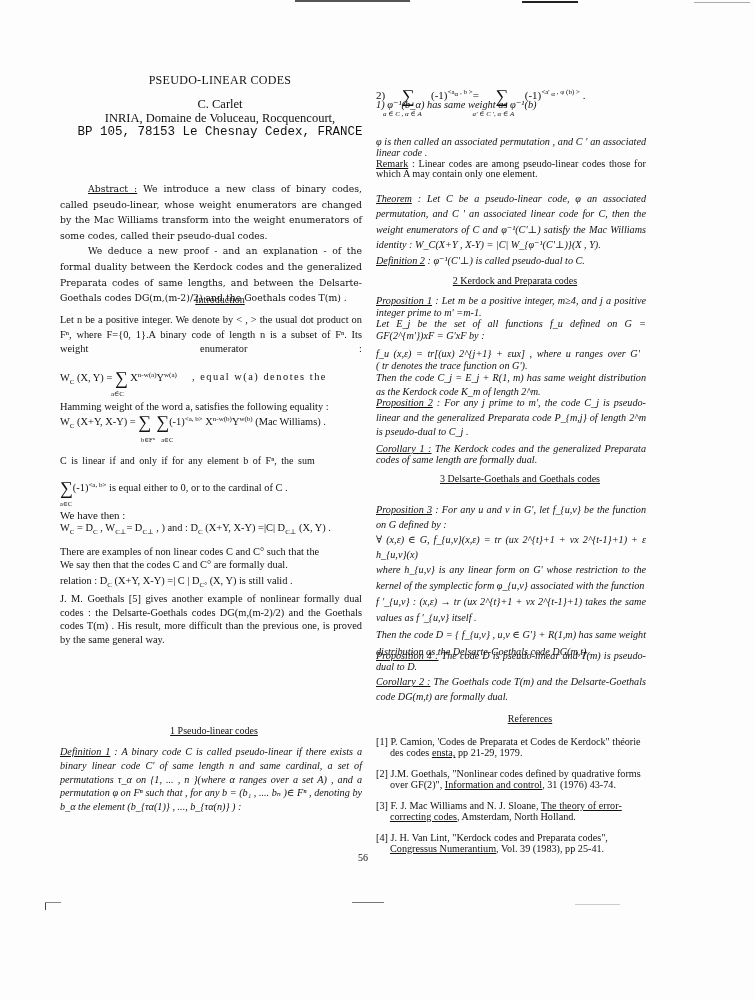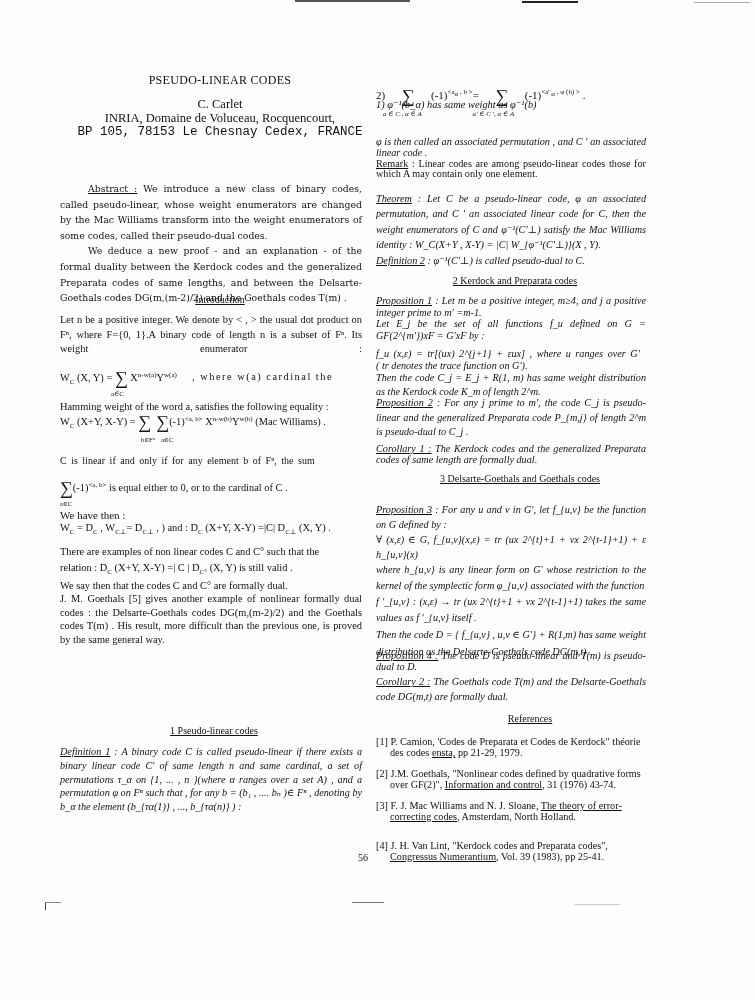--- a/index.html
+++ b/index.html
@@ -45,21 +45,21 @@
 </div>
 
 <div class="abs hd" style="left:170px;top:294px;width:100px;font-size:10px;">Introduction</div>
 
 <div class="col left" style="top:313px;font-size:10.4px;line-height:14.5px;">
   <p class="p" style="text-align:justify;text-align-last:justify;">Let n be a positive integer. We denote by &lt; , &gt; the usual dot product on Fⁿ, where F={0, 1}.A binary code of length n is a subset of Fⁿ. Its weight enumerator :</p>
 </div>
 
 <div class="abs math" style="left:60px;top:368px;width:302px;font-size:10.4px;">
   <span>W<sub>C</sub> (X, Y) = <span class="sigma">∑</span> X<sup>n-w(a)</sup>Y<sup>w(a)</sup></span>
-  <span style="position:absolute;left:132px;top:3px;letter-spacing:1.5px;">, where w(a) cardinal the</span>
+  <span style="position:absolute;left:132px;top:3px;letter-spacing:1.5px;">, equal w(a) denotes the</span>
   <div style="position:absolute;left:51px;top:22px;font-size:7px;">a∈C</div>
 </div>
 
 <div class="col left" style="top:400px;font-size:10.4px;">
   <p class="p">Hamming weight of the word a, satisfies the following equality :</p>
 </div>
 
 <div class="abs math" style="left:60px;top:412px;width:320px;font-size:10.4px;">
   <span>W<sub>C</sub> (X+Y, X-Y) = <span class="sigma">∑</span>&nbsp; <span class="sigma">∑</span>(-1)<sup>&lt;a, b&gt;</sup> X<sup>n-w(b)</sup>Y<sup>w(b)</sup> (Mac Williams) .</span>
   <div style="position:absolute;left:81px;top:24px;font-size:6.5px;">b∈Fⁿ&nbsp;&nbsp;&nbsp; a∈C</div>
@@ -72,22 +72,22 @@
   <div style="position:absolute;left:0;top:22px;font-size:6.5px;">a∈C</div>
 </div>
 
 <div class="col left" style="top:509px;font-size:11px;">We have then :</div>
 <div class="col left math" style="top:521px;font-size:10.4px;text-align:left;">
   W<sub>C</sub> = D<sub>C</sub> , W<sub>C⊥</sub>= D<sub>C⊥</sub> , ) and : D<sub>C</sub> (X+Y, X-Y) =|C| D<sub>C⊥</sub> (X, Y) .
 </div>
 
 <div class="col left" style="top:545px;font-size:10.4px;line-height:13px;">
   <p class="p">There are examples of non linear codes C and C° such that the</p>
+  <p class="p">We say then that the codes C and C° are formally dual.</p>
   <p class="p" style="margin-top:3px;text-align:left;">relation : D<sub>C</sub> (X+Y, X-Y) =| C | D<sub>C°</sub> (X, Y) is still valid .</p>
-  <p class="p">We say then that the codes C and C° are formally dual.</p>
   <p class="p" style="line-height:13.6px;">J. M. Goethals [5] gives another example of nonlinear formally dual codes : the Delsarte-Goethals codes DG(m,(m-2)/2) and the Goethals codes T(m) . His result, more difficult than the previous one, is proved by the same general way.</p>
 </div>
 
 <div class="abs hd" style="left:144px;top:725px;width:140px;font-size:10px;">1  Pseudo-linear codes</div>
 
 <div class="col left it" style="top:745px;font-size:10.2px;line-height:13.8px;">
   <span class="u">Definition 1</span><span> : A binary code  C is called pseudo-linear if there exists a  binary linear code C' of same length n  and same cardinal,  a set of  permutations τ_α on  {1, ... , n }(where α ranges over a set A) , and a permutation  φ on  Fⁿ such that , for any b = (b₁ , .... bₙ )∈ Fⁿ , denoting by b_α the element (b_{τα(1)} , ..., b_{τα(n)} ) :</span>
 </div>
 
 <div class="abs" style="left:358px;top:852px;font-size:10px;">56</div>
@@ -150,19 +150,19 @@
 
 <div class="abs hd" style="left:490px;top:713px;width:80px;font-size:10px;">References</div>
 
 <div class="col right" style="top:736px;font-size:10.2px;line-height:11px;text-align:left;width:280px;">
   <p class="ref" style="margin-bottom:10px;">
     <span>[1]</span><span> P. Camion, 'Codes de Preparata et Codes de Kerdock" théorie des codes </span><span class="u">ensta,</span><span> pp 21-29, 1979.</span>
   </p>
   <p class="ref" style="margin-bottom:10px;">
     <span>[2]</span><span> J.M. Goethals, "Nonlinear codes defined by quadrative forms over GF(2)", </span><span class="u">Information and control</span><span>, 31 (1976) 43-74.</span>
   </p>
-  <p class="ref" style="margin-bottom:18px;">
+  <p class="ref" style="margin-bottom:10px;">
     <span>[3]</span><span> F. J. Mac Williams and N. J. Sloane, </span><span class="u">The theory of error-correcting codes</span><span>,  Amsterdam, North Holland.</span>
   </p>
   <p class="ref">
     <span>[4]</span><span> J. H. Van Lint, "Kerdock codes and Preparata codes", </span><span class="u">Congressus  Numerantium</span><span>, Vol. 39 (1983), pp 25-41.</span>
   </p>
 </div>
 
 </body></html>

